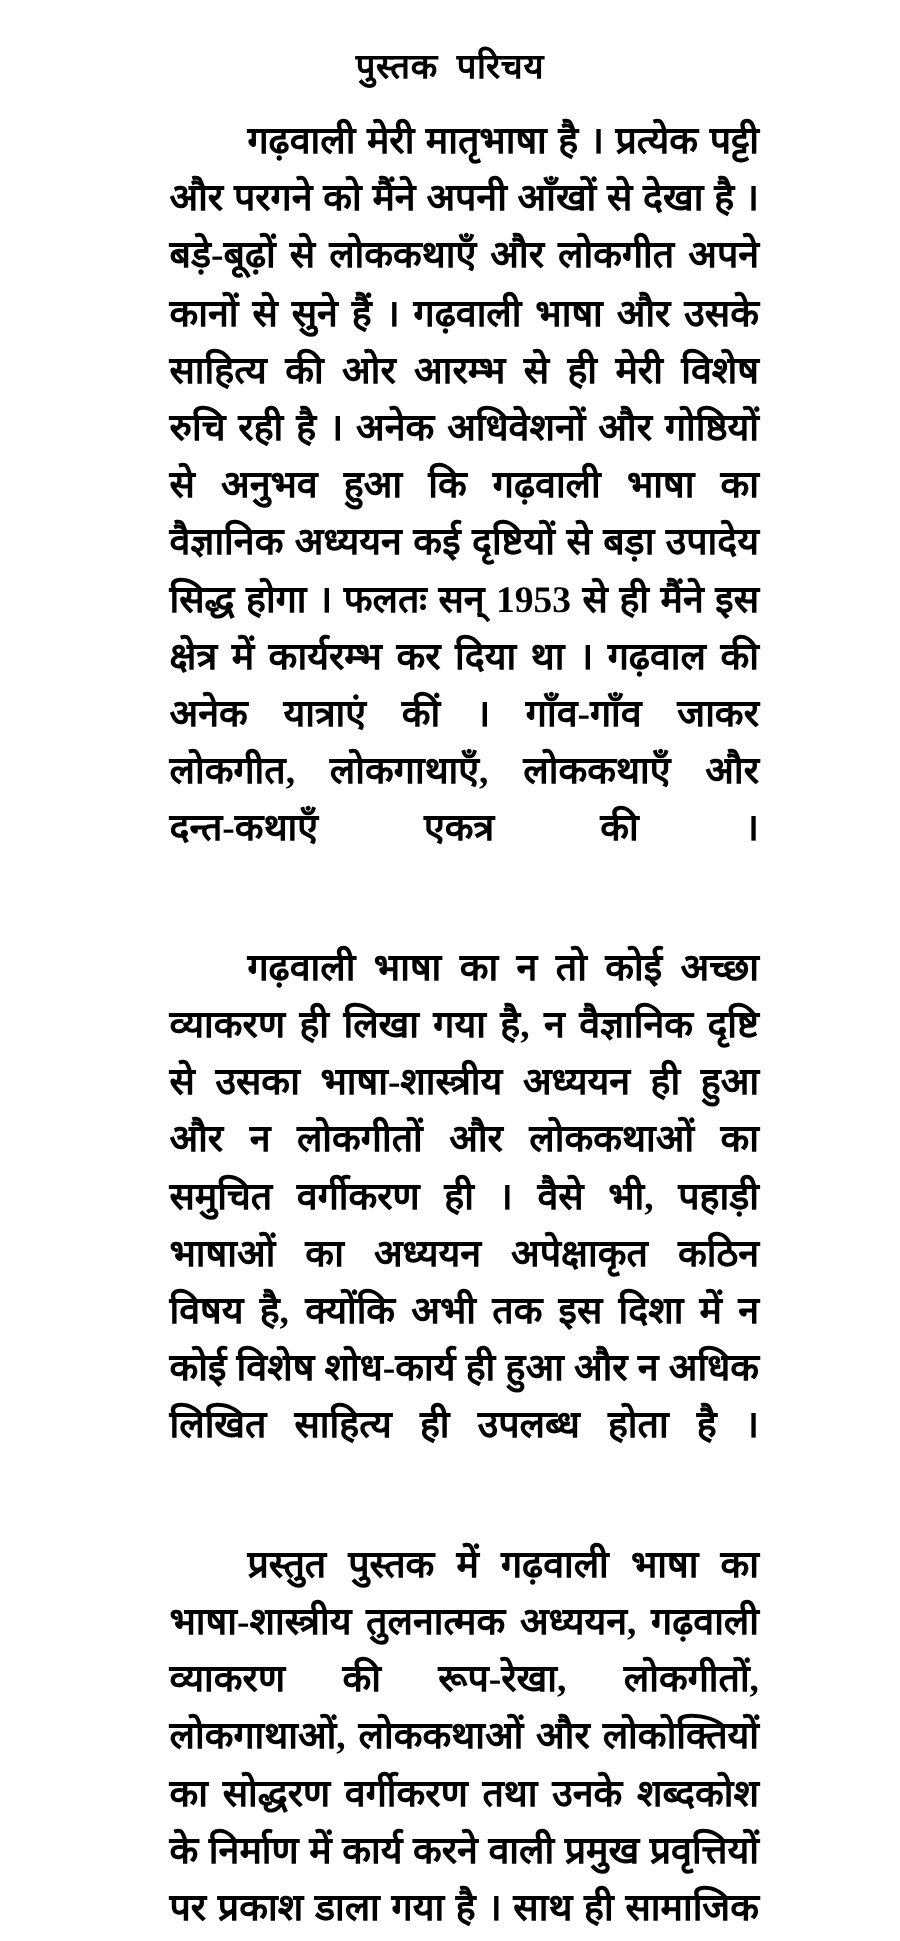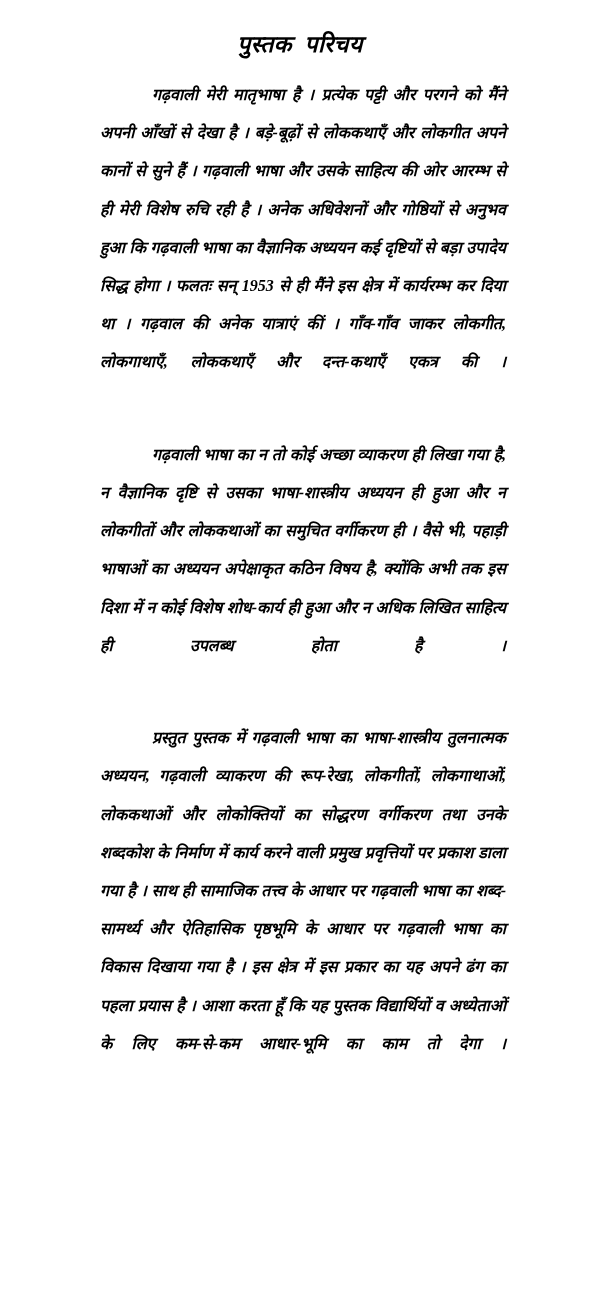--- a/index.html
+++ b/index.html
@@ -13,46 +13,45 @@
     font-family: "Liberation Serif", "DejaVu Serif", serif;
     color: #000000;
     overflow: hidden;
   }
   .page {
     position: relative;
     width: 600px;
     height: 1294px;
     background: #ffffff;
     box-sizing: border-box;
-    font-style: italic;
   }
   .page-title {
     position: absolute;
     top: 14px;
     left: 0;
     width: 600px;
     text-align: center;
     font-size: 23px;
     line-height: 32px;
     letter-spacing: 0.5px;
     font-weight: 600;
     white-space: pre;
   }
   .body-text {
     position: absolute;
     top: 76px;
     left: 100px;
     width: 406px;
   }
   .para {
-    margin: 0 0 16px 0;
+    margin: 0 0 16px 13px;
     text-align: justify;
     text-justify: inter-word;
     text-indent: 52px;
-    font-size: 16px;
+    font-size: 25px;
     line-height: 38.2px;
     font-weight: 600;
     word-spacing: 0.4px;
     hyphens: none;
   }
   .para:last-child {
     margin-bottom: 0;
   }
   
   .para::after {

